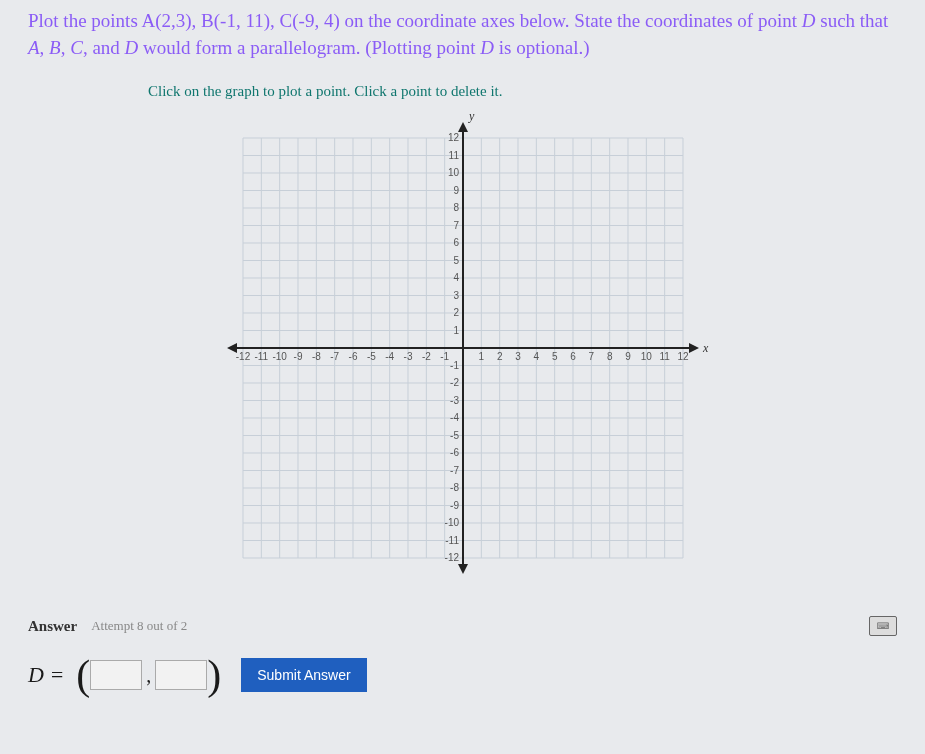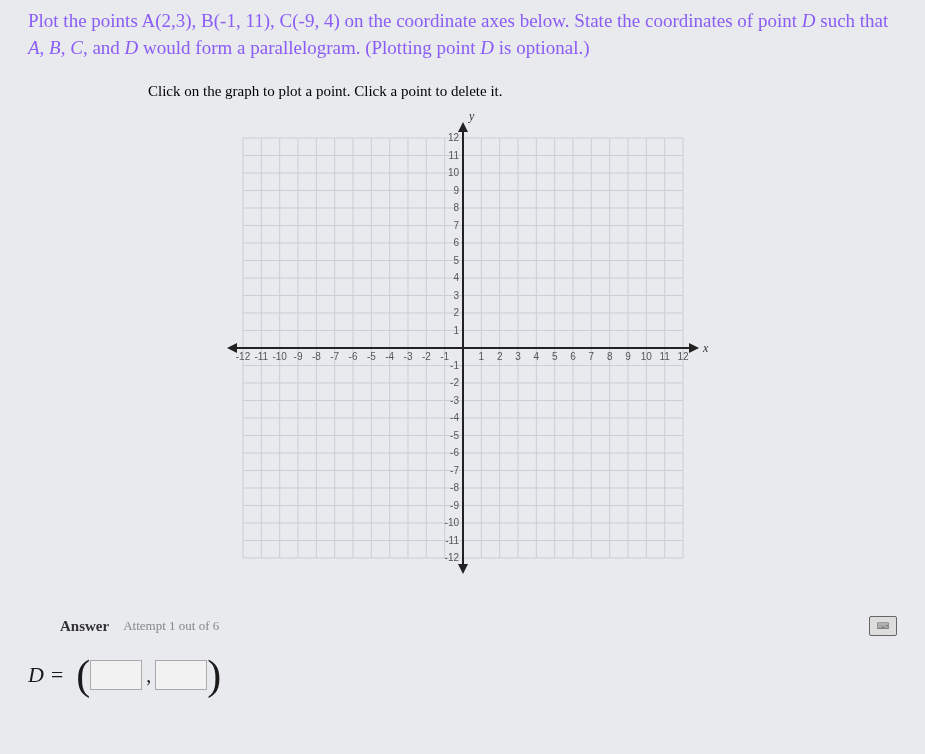--- a/index.html
+++ b/index.html
@@ -13,21 +13,21 @@
     position: relative;
   }
   .question {
     font-size: 19px;
     line-height: 1.4;
     color: #8b5cf6;
     margin-bottom: 22px;
   }
   .instruction {
     font-size: 15px;
-    color: #000000;
+    color: #0f766e;
     text-align: left;
     padding-left: 120px;
     margin-bottom: 8px;
   }
   .graph-wrap {
     display: flex;
     justify-content: center;
     margin-bottom: 28px;
   }
   .graph {
@@ -40,21 +40,20 @@
   .axis-line { stroke: #222; stroke-width: 2; }
   .tick-label { font-size: 10px; fill: #555; font-family: Arial, sans-serif; }
   .axis-name { font-size: 12px; fill: #333; font-style: italic; font-family: Georgia, serif; }
   .answer-section {
     display: flex;
     align-items: center;
     gap: 14px;
     font-size: 15px;
     color: #555;
     margin-bottom: 18px;
-    margin-left: 32px;
   }
   .answer-label { font-weight: bold; color: #333; }
   .attempt-text { color: #888; font-size: 13px; }
   .keyboard-icon {
     margin-left: auto;
     width: 28px;
     height: 20px;
     border: 1.5px solid #666;
     border-radius: 2px;
     display: flex;
@@ -218,26 +217,27 @@
         <text x="256" y="50.5" text-anchor="end" class="tick-label">11</text>
         <text x="256" y="33" text-anchor="end" class="tick-label">12</text>
         <text x="500" y="244" class="axis-name">x</text>
         <text x="266" y="12" class="axis-name" text-anchor="start">y</text>
       </svg>
   </div>
 </div>
 
 <div class="answer-section">
   <span class="answer-label">Answer</span>
-  <span class="attempt-text">Attempt 1 out of 6</span>
+  <span class="attempt-text">Attempt 8 out of 2</span>
   <span class="keyboard-icon">⌨</span>
 </div>
 
 <div class="input-row">
   <span class="d-eq">D =</span>
   <span class="paren-group">
     <span class="paren">(</span>
     <input class="coord-input" type="text" style="">
     <span class="comma">,</span>
     <input class="coord-input" type="text" style="">
     <span class="paren">)</span>
   </span>
+  <button class="submit-btn">Submit Answer</button>
 </div>
 
 </body></html>

